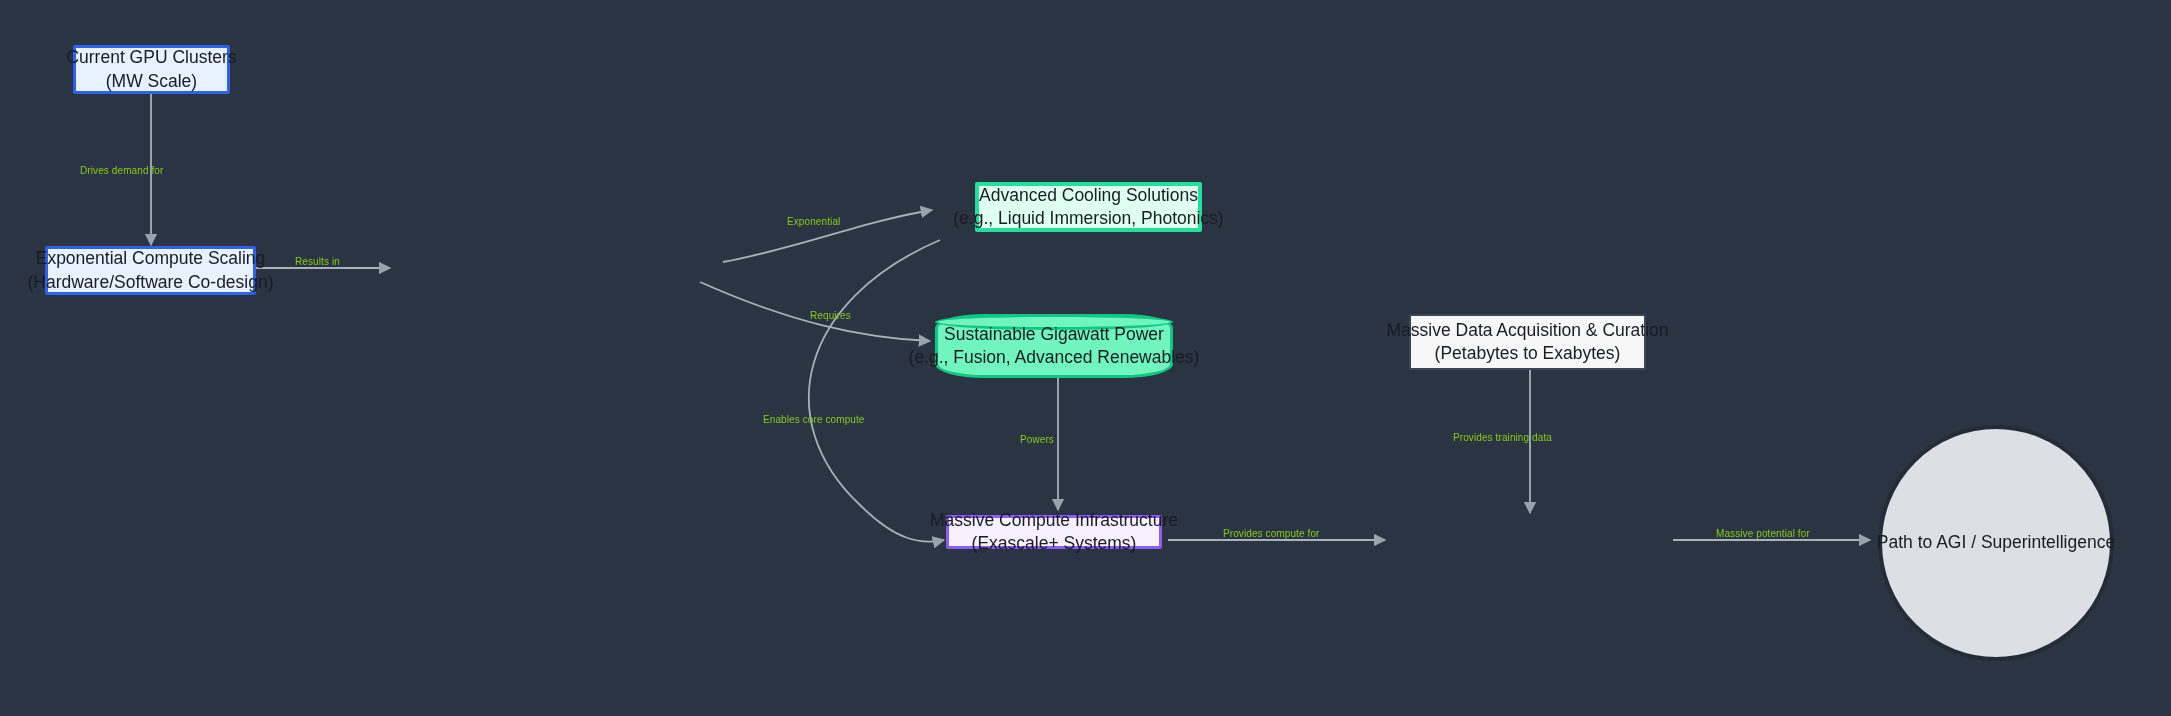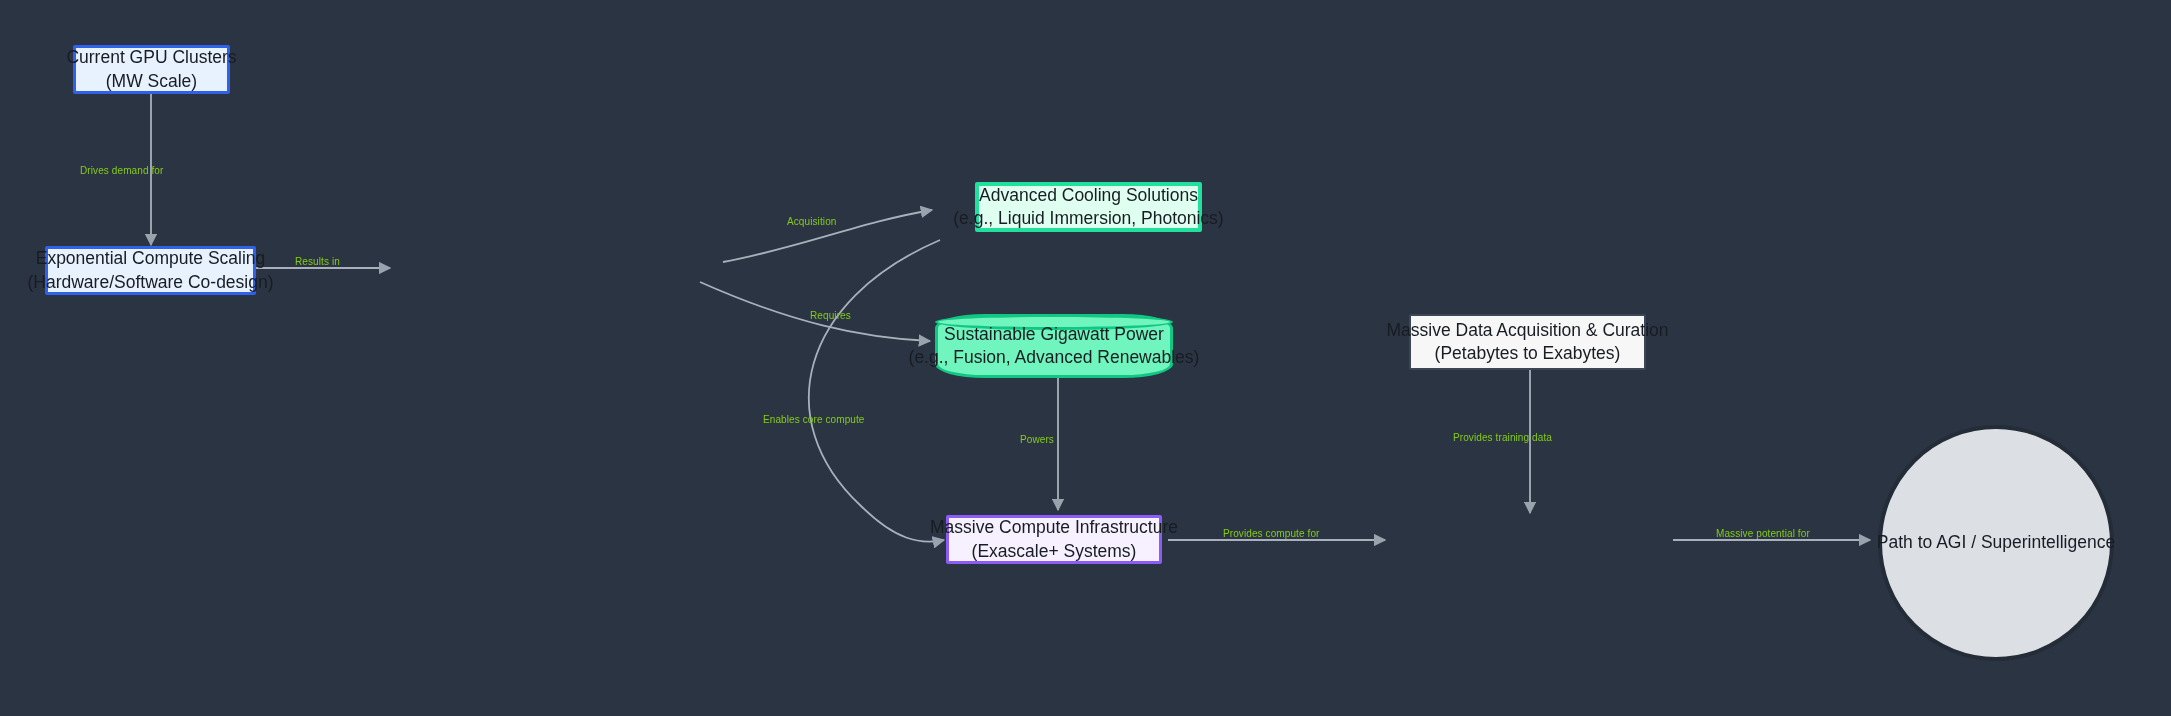--- a/index.html
+++ b/index.html
@@ -131,21 +131,21 @@
       <path d="M 1168,540 L 1385,540"></path>
 
       <path d="M 1530,364 L 1530,513"></path>
 
       <path d="M 1673,540 L 1870,540"></path>
     </g>
   </svg>
 
   <div class="edge-label" style="left:80px;  top:165px;">Drives demand for</div>
   <div class="edge-label" style="left:295px; top:256px;">Results in</div>
-  <div class="edge-label" style="left:787px; top:216px;">Acquisition</div>
+  <div class="edge-label" style="left:787px; top:216px;">Exponential</div>
   <div class="edge-label" style="left:797px; top:310px;margin-left:13px;">Requires</div>
   <div class="edge-label" style="left:763px; top:414px;">Enables core compute</div>
   <div class="edge-label" style="left:1020px; top:434px;">Powers</div>
   <div class="edge-label" style="left:1223px; top:528px;">Provides compute for</div>
   <div class="edge-label" style="left:1453px; top:432px;">Provides training data</div>
   <div class="edge-label" style="left:1716px; top:528px;">Massive potential for</div>
 
   <div class="node n-rect-blue" style="left:73px; top:45px; width:157px; height:49px;">
     <span><span>Current GPU Clusters</span><br><span>(MW Scale)</span></span>
   </div>
@@ -157,21 +157,21 @@
 
   <div class="node n-rect-green" style="left:942px; top:182px; width:227px; height:50px;margin-left:33px;">
     <span><span>Advanced Cooling Solutions</span><br><span>(e.g., Liquid Immersion, Photonics)</span></span>
   </div>
 
   <div class="node n-cyl" style="left:935px; top:314px; width:238px; height:64px;">
     <span class="cyl-cap"></span>
     <span class="cyl-label"><span>Sustainable Gigawatt Power</span><br><span>(e.g., Fusion, Advanced Renewables)</span></span>
   </div>
 
-  <div class="node n-rect-purple" style="left:946px; top:515px; width:216px; height:49px;">
+  <div class="node n-rect-purple" style="left:946px; top:515px; width:216px; height:34px;">
     <span><span>Massive Compute Infrastructure</span><br><span>(Exascale+ Systems)</span></span>
   </div>
 
   <div class="node n-rect-plain" style="left:1409px; top:314px; width:237px; height:56px;">
     <span><span>Massive Data Acquisition &amp; Curation</span><br><span>(Petabytes to Exabytes)</span></span>
   </div>
 
 
   <div class="node n-circle" style="left:1878px; top:425px; width:236px; height:236px;">
     <span>Path to AGI / Superintelligence</span>

